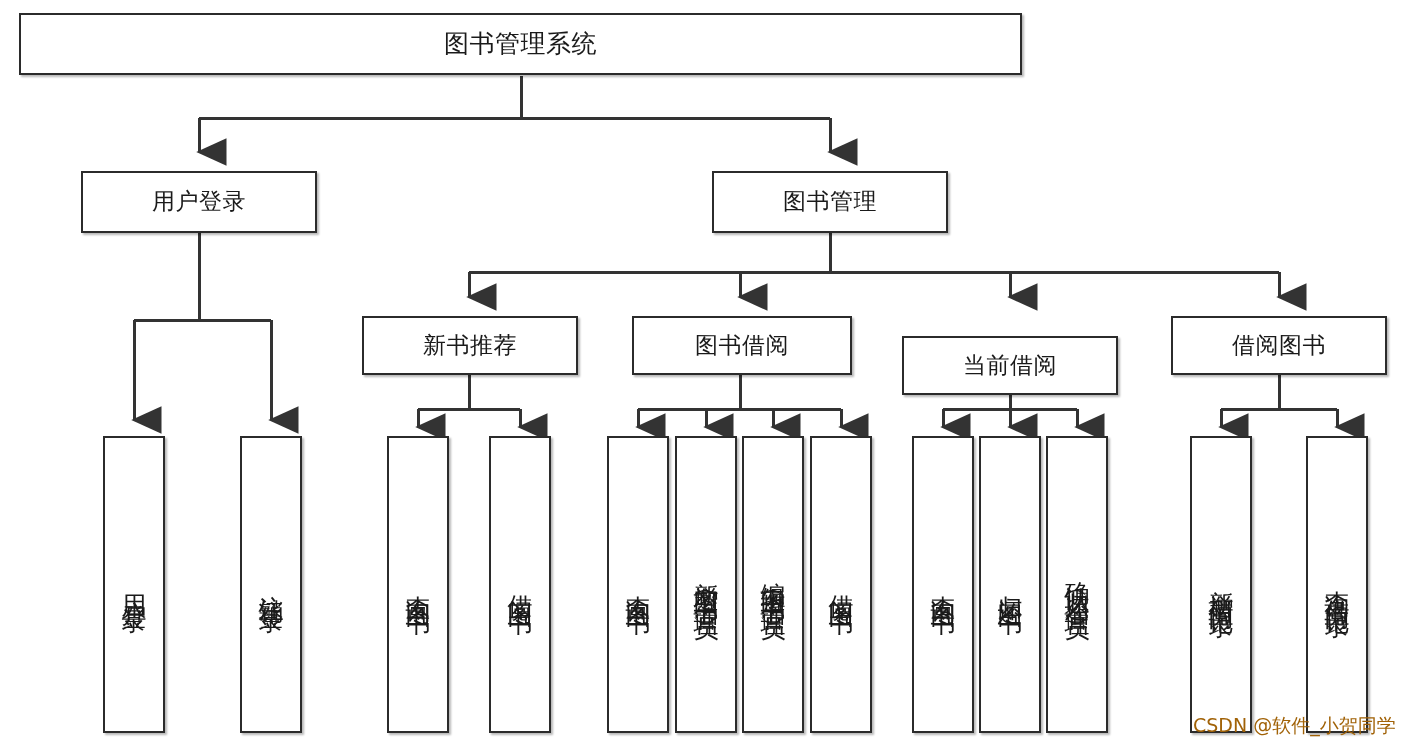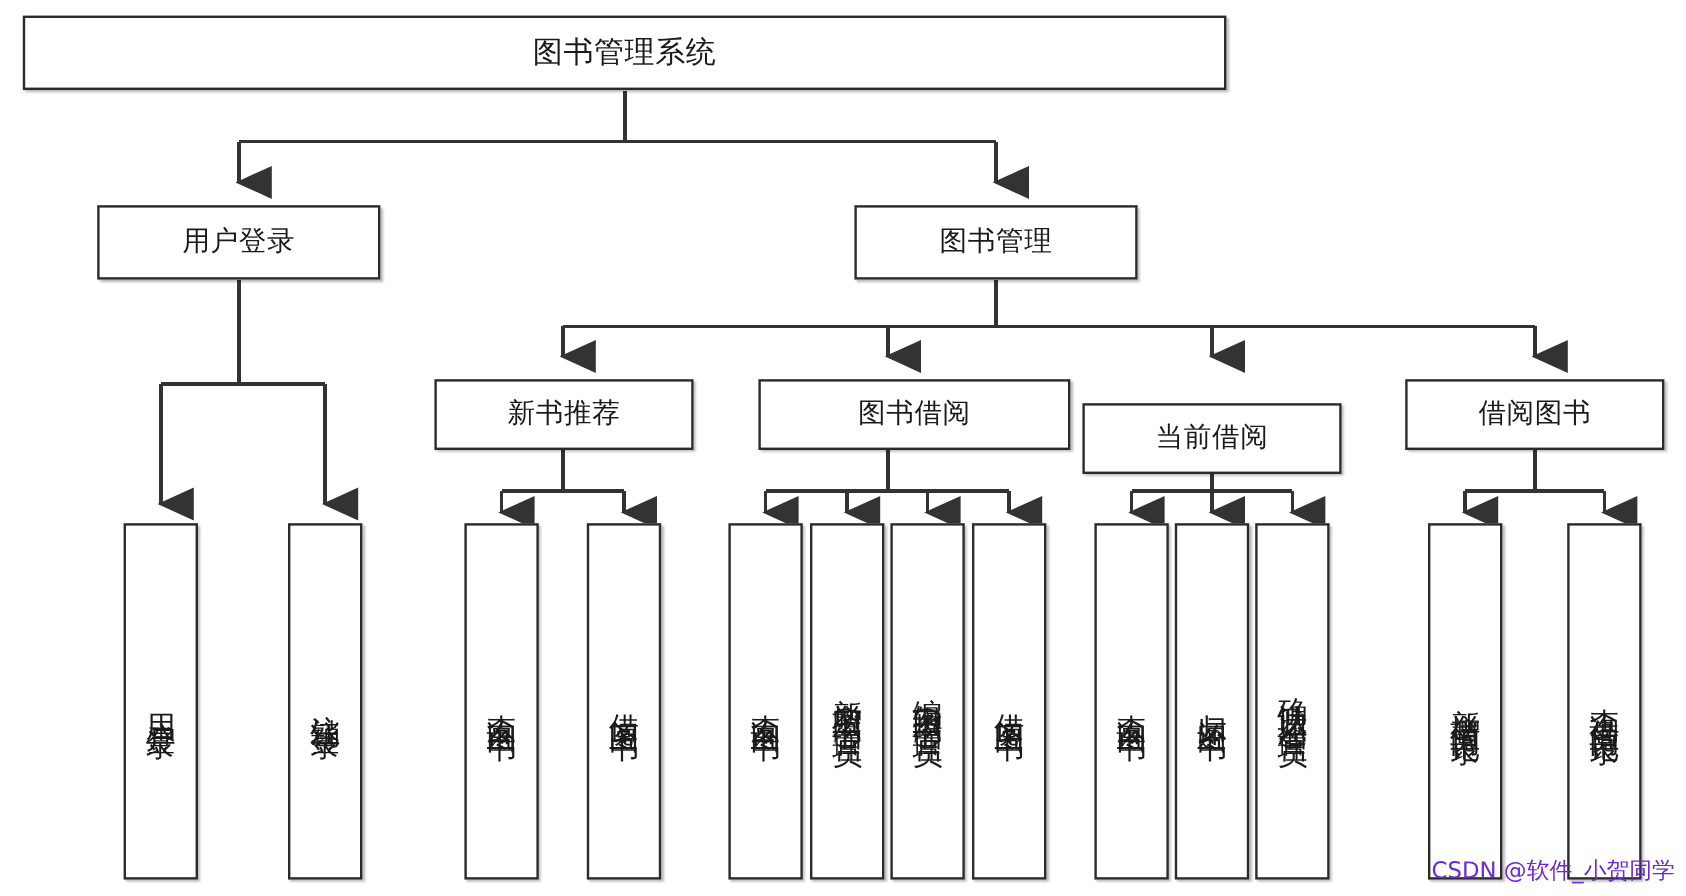--- a/index.html
+++ b/index.html
@@ -58,21 +58,21 @@
   }
   .node.vert .lbl {
     writing-mode: vertical-rl;
     text-orientation: upright;
     font-size: 25px;
     letter-spacing: 5px;
     line-height: 1;
   }
   .watermark {
     position: absolute;
-    color: #6d28d9;
+    color: #a16207;
     font-size: 19px;
     white-space: nowrap;
     z-index: 5;
     font-family: "DejaVu Sans", "Liberation Sans", sans-serif;
   }
 </style>
 </head>
 <body>
 
 <div id="canvas">
@@ -137,21 +137,21 @@
   </div>
 
   <div class="node horiz" style="left:712px; top:171px; width:236px; height:62px;">
     <span class="lbl">图书管理</span>
   </div>
 
   <div class="node horiz" style="left:362px; top:316px; width:216px; height:59px;">
     <span class="lbl">新书推荐</span>
   </div>
 
-  <div class="node horiz" style="left:632px; top:316px; width:260px; height:59px;">
+  <div class="node horiz" style="left:632px; top:316px; width:220px; height:59px;">
     <span class="lbl">图书借阅</span>
   </div>
 
   <div class="node horiz" style="left:902px; top:316px; width:216px; height:59px;margin-top:20px;">
     <span class="lbl">当前借阅</span>
   </div>
 
   <div class="node horiz" style="left:1171px; top:316px; width:216px; height:59px;">
     <span class="lbl">借阅图书</span>
   </div>

